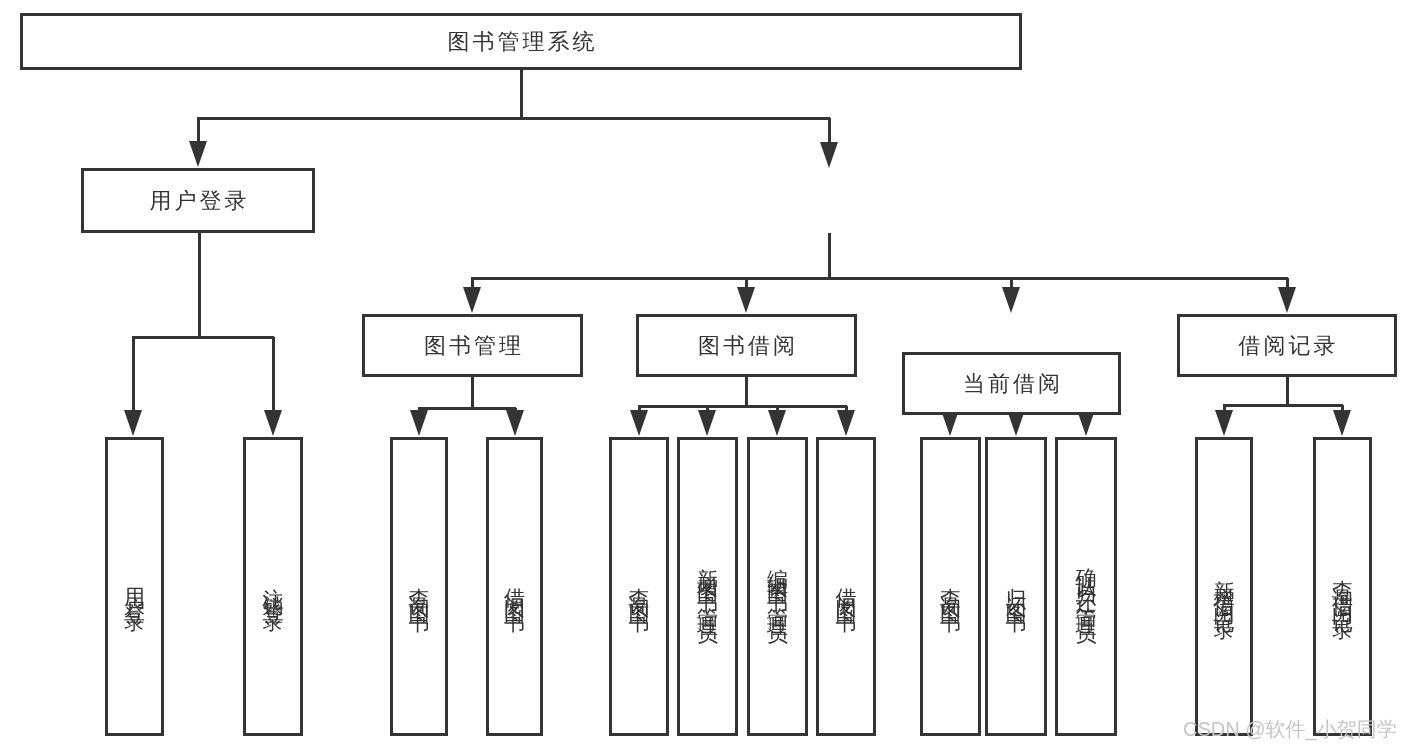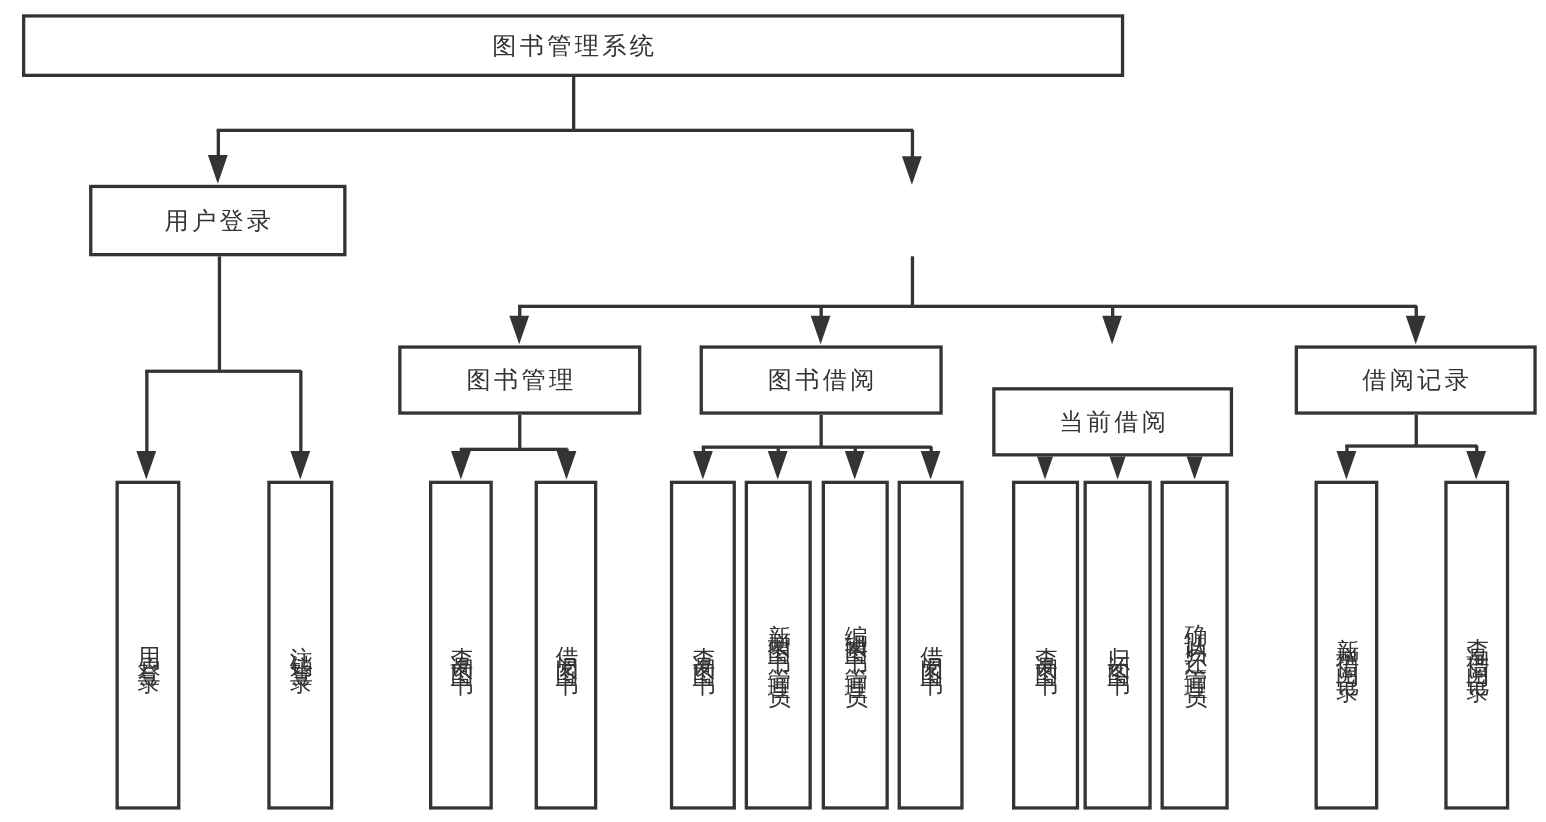--- a/index.html
+++ b/index.html
@@ -57,20 +57,21 @@
     position: absolute;
     font-size: 20px;
     white-space: nowrap;
     z-index: 5;
   }
 </style>
 </head>
 <body>
 
 <div class="stage">
+  <div class="watermark" style="left: 1183px; top: 716px; color: rgb(196, 196, 196);">CSDN @软件_小贺同学</div>
 <div class="vline" style="left: 520px; top: 69px; width: 3px; height: 49px;"></div>
     <div class="vline" style="left: 198px; top: 232px; width: 3px; height: 105px;"></div>
     <div class="vline" style="left: 828px; top: 233px; width: 3px; height: 45px;"></div>
     <div class="vline" style="left: 471px; top: 377px; width: 3px; height: 31px;"></div>
     <div class="vline" style="left: 745px; top: 377px; width: 3px; height: 29px;"></div>
     <div class="vline" style="left: 1010px; top: 377px; width: 3px; height: 29px;"></div>
     <div class="vline" style="left: 1286px; top: 377px; width: 3px; height: 28px;"></div>
     <div class="hline" style="left: 197px; top: 117px; width: 633px; height: 3px;"></div>
     <div class="hline" style="left: 132px; top: 336px; width: 142px; height: 3px;"></div>
     <div class="hline" style="left: 471px; top: 277px; width: 817px; height: 3px;"></div>

